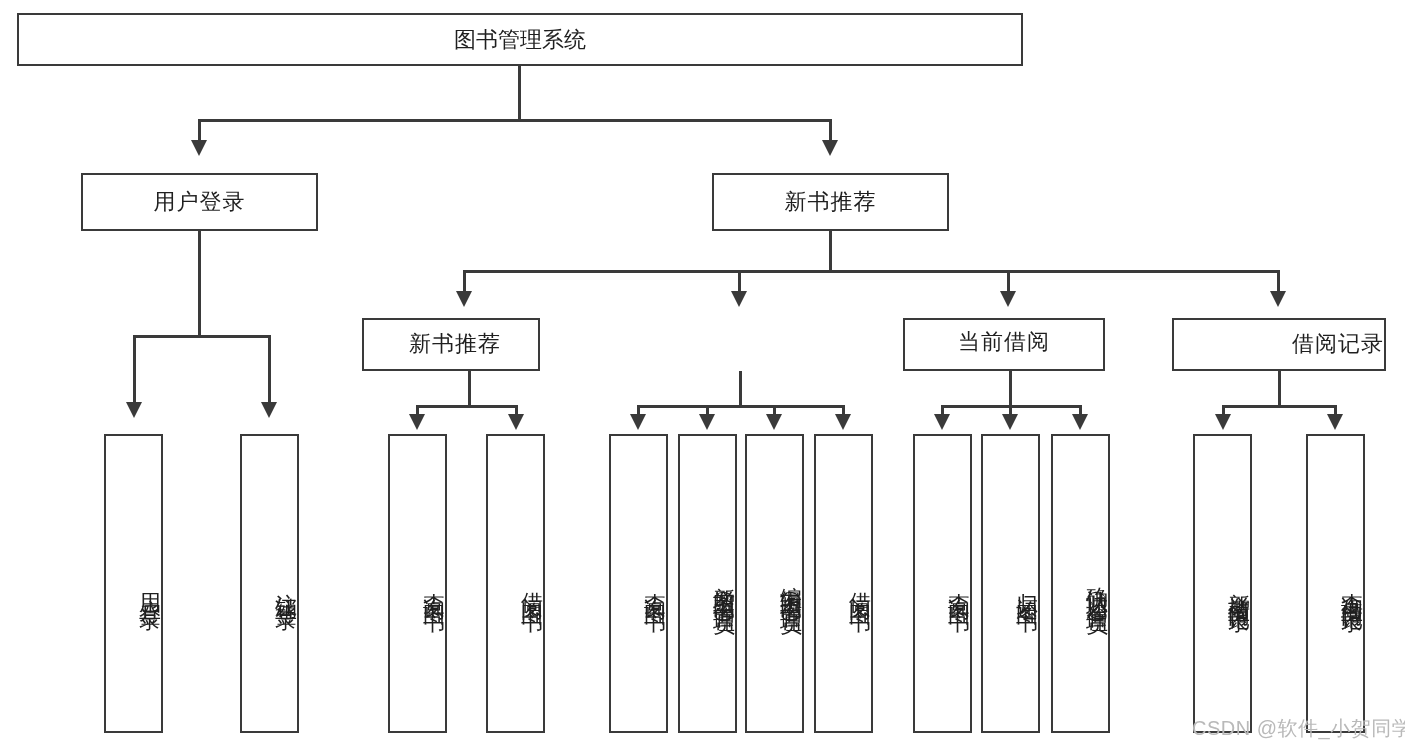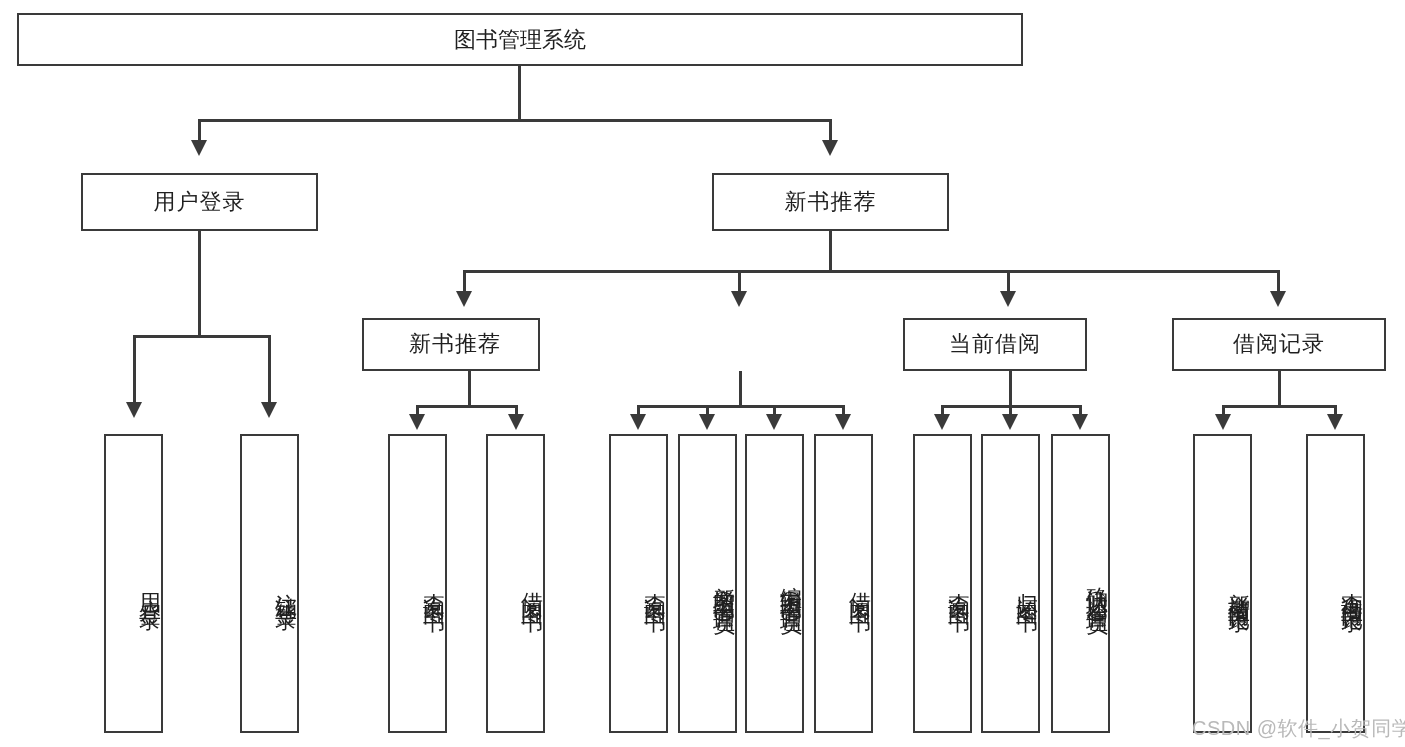--- a/index.html
+++ b/index.html
@@ -117,24 +117,24 @@
 
   <div class="line vline" style="left:1007px; top:270px; width:2.5px; height:26px;"></div>
   <div class="arrow" style="left:1000px; top:291px;"></div>
 
   <div class="line vline" style="left:1277px; top:270px; width:2.5px; height:26px;"></div>
   <div class="arrow" style="left:1270px; top:291px;"></div>
 
   <div class="node horiz" style="left:362px; top:318px; width:178px; height:53px;padding-left:8px;">
     <span>新书推荐</span>
   </div>
-  <div class="node horiz" style="left:903px; top:318px; width:184px; height:53px;">
+  <div class="node horiz" style="left:903px; top:318px; width:202px; height:53px;font-family:Liberation Mono, monospace;">
     <span>当前借阅</span>
   </div>
-  <div class="node horiz" style="left:1172px; top:318px; width:214px; height:53px;">
+  <div class="node horiz" style="left:1172px; top:318px; width:214px; height:53px;justify-content:flex-end;">
     <span>借阅记录</span>
   </div>
 
   <div class="line vline" style="left:468px; top:371px; width:2.5px; height:34px;"></div>
   <div class="line hline" style="left:416px; top:405px; width:101px; height:2.5px;"></div>
   <div class="line vline" style="left:416px; top:405px; width:2.5px; height:12px;"></div>
   <div class="arrow" style="left:409px; top:414px;"></div>
   <div class="line vline" style="left:515px; top:405px; width:2.5px; height:12px;"></div>
   <div class="arrow" style="left:508px; top:414px;"></div>
 

